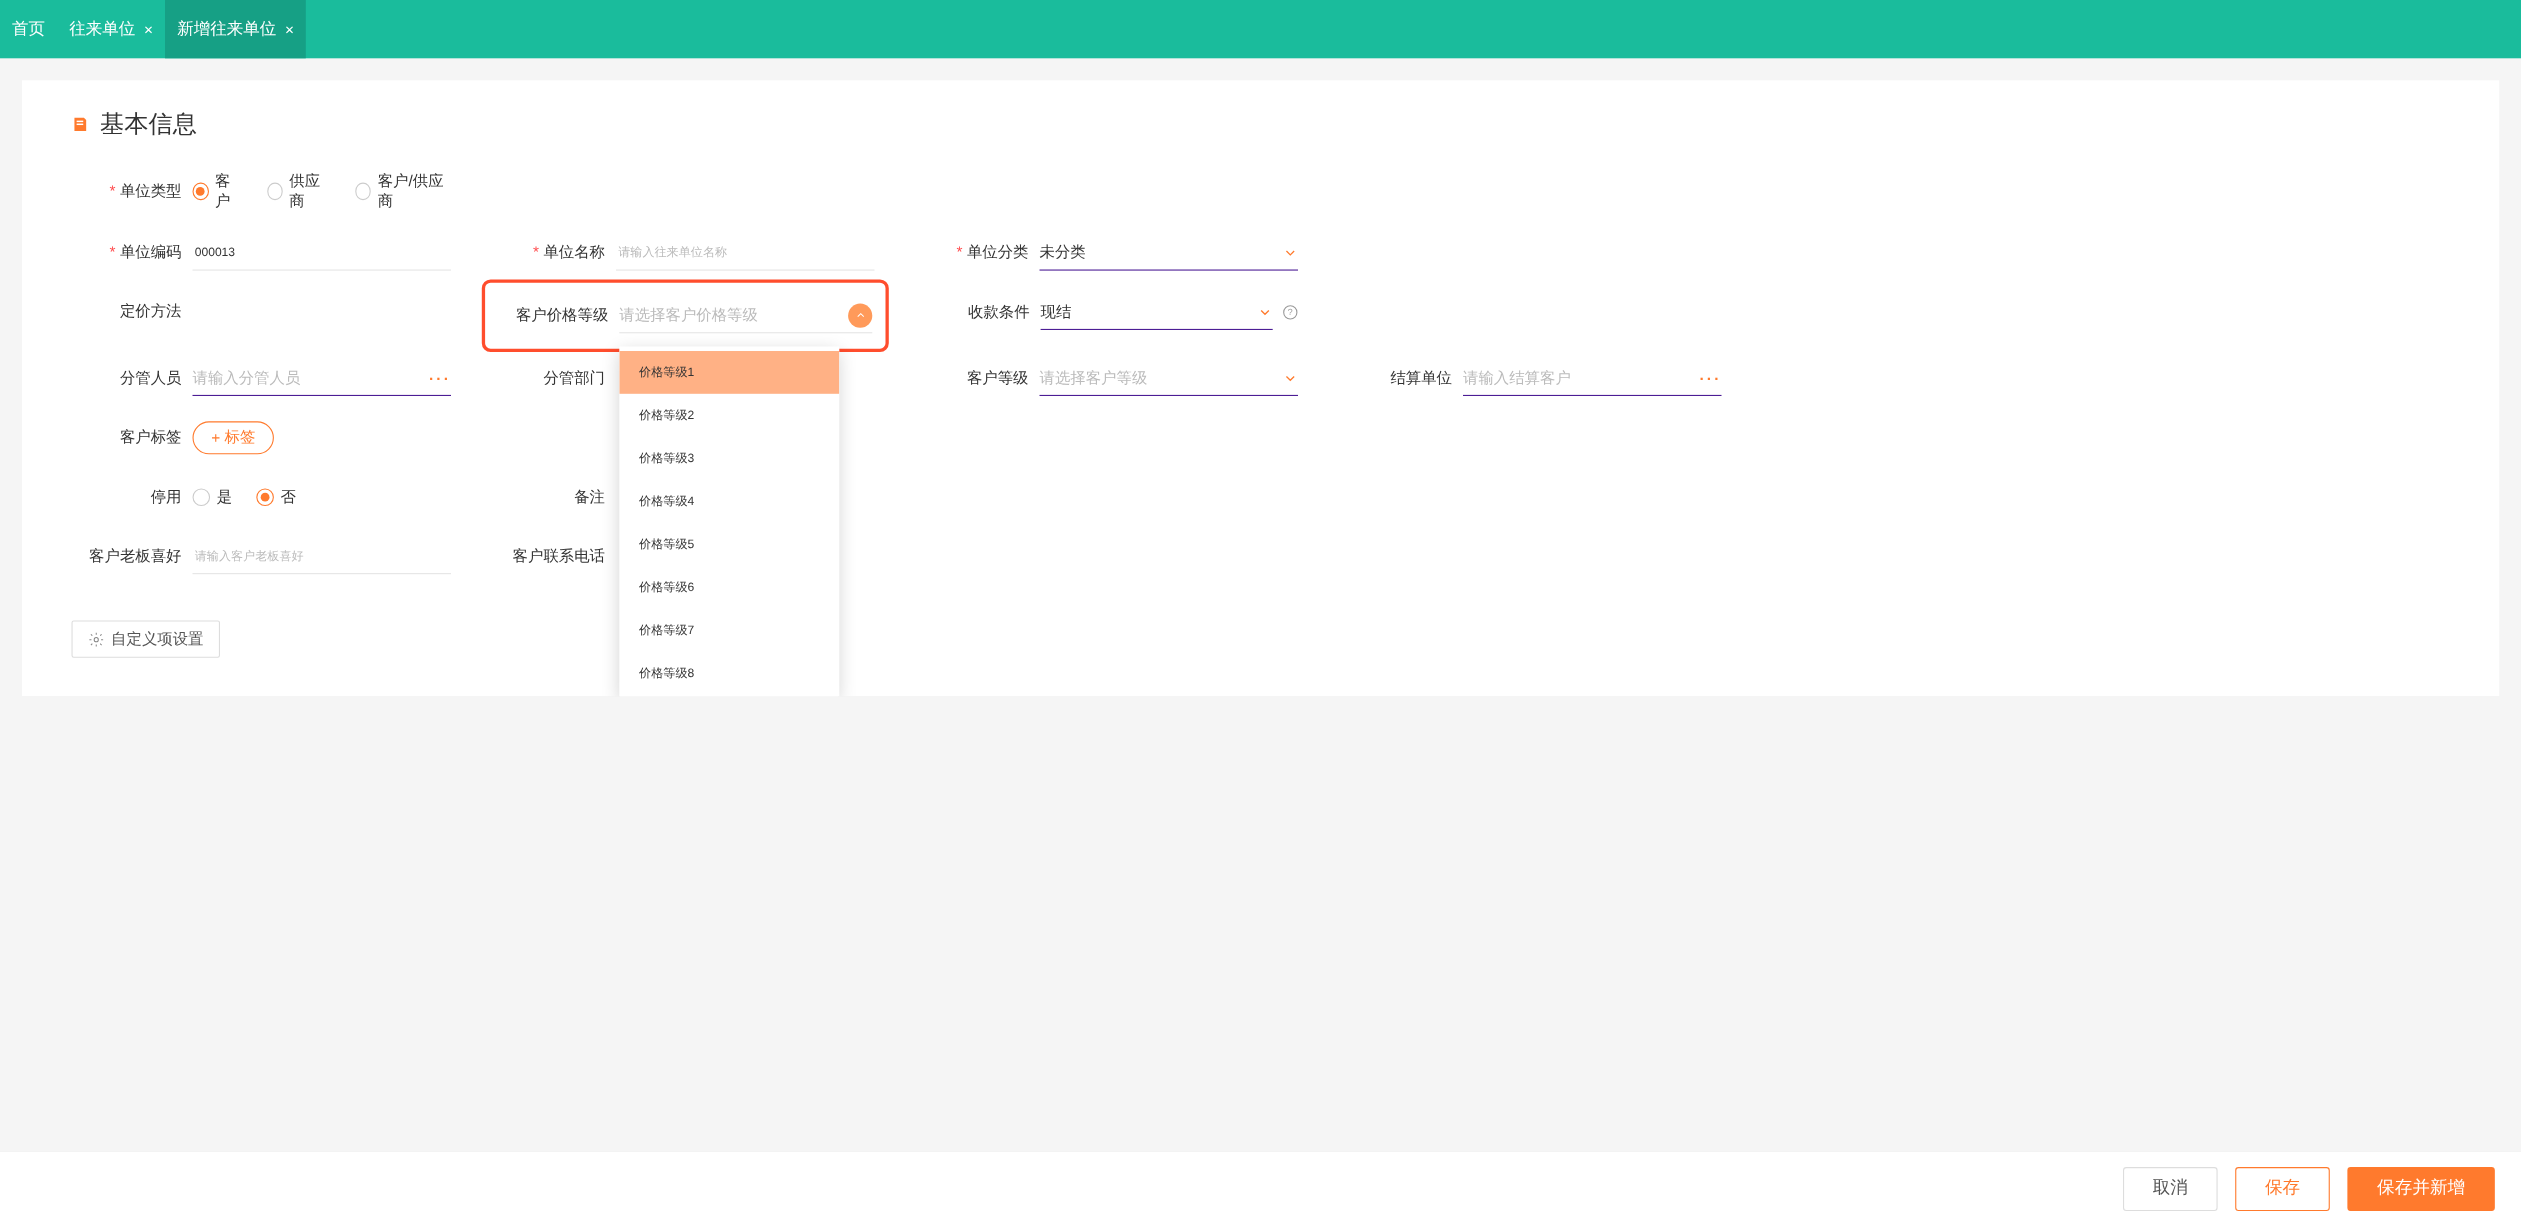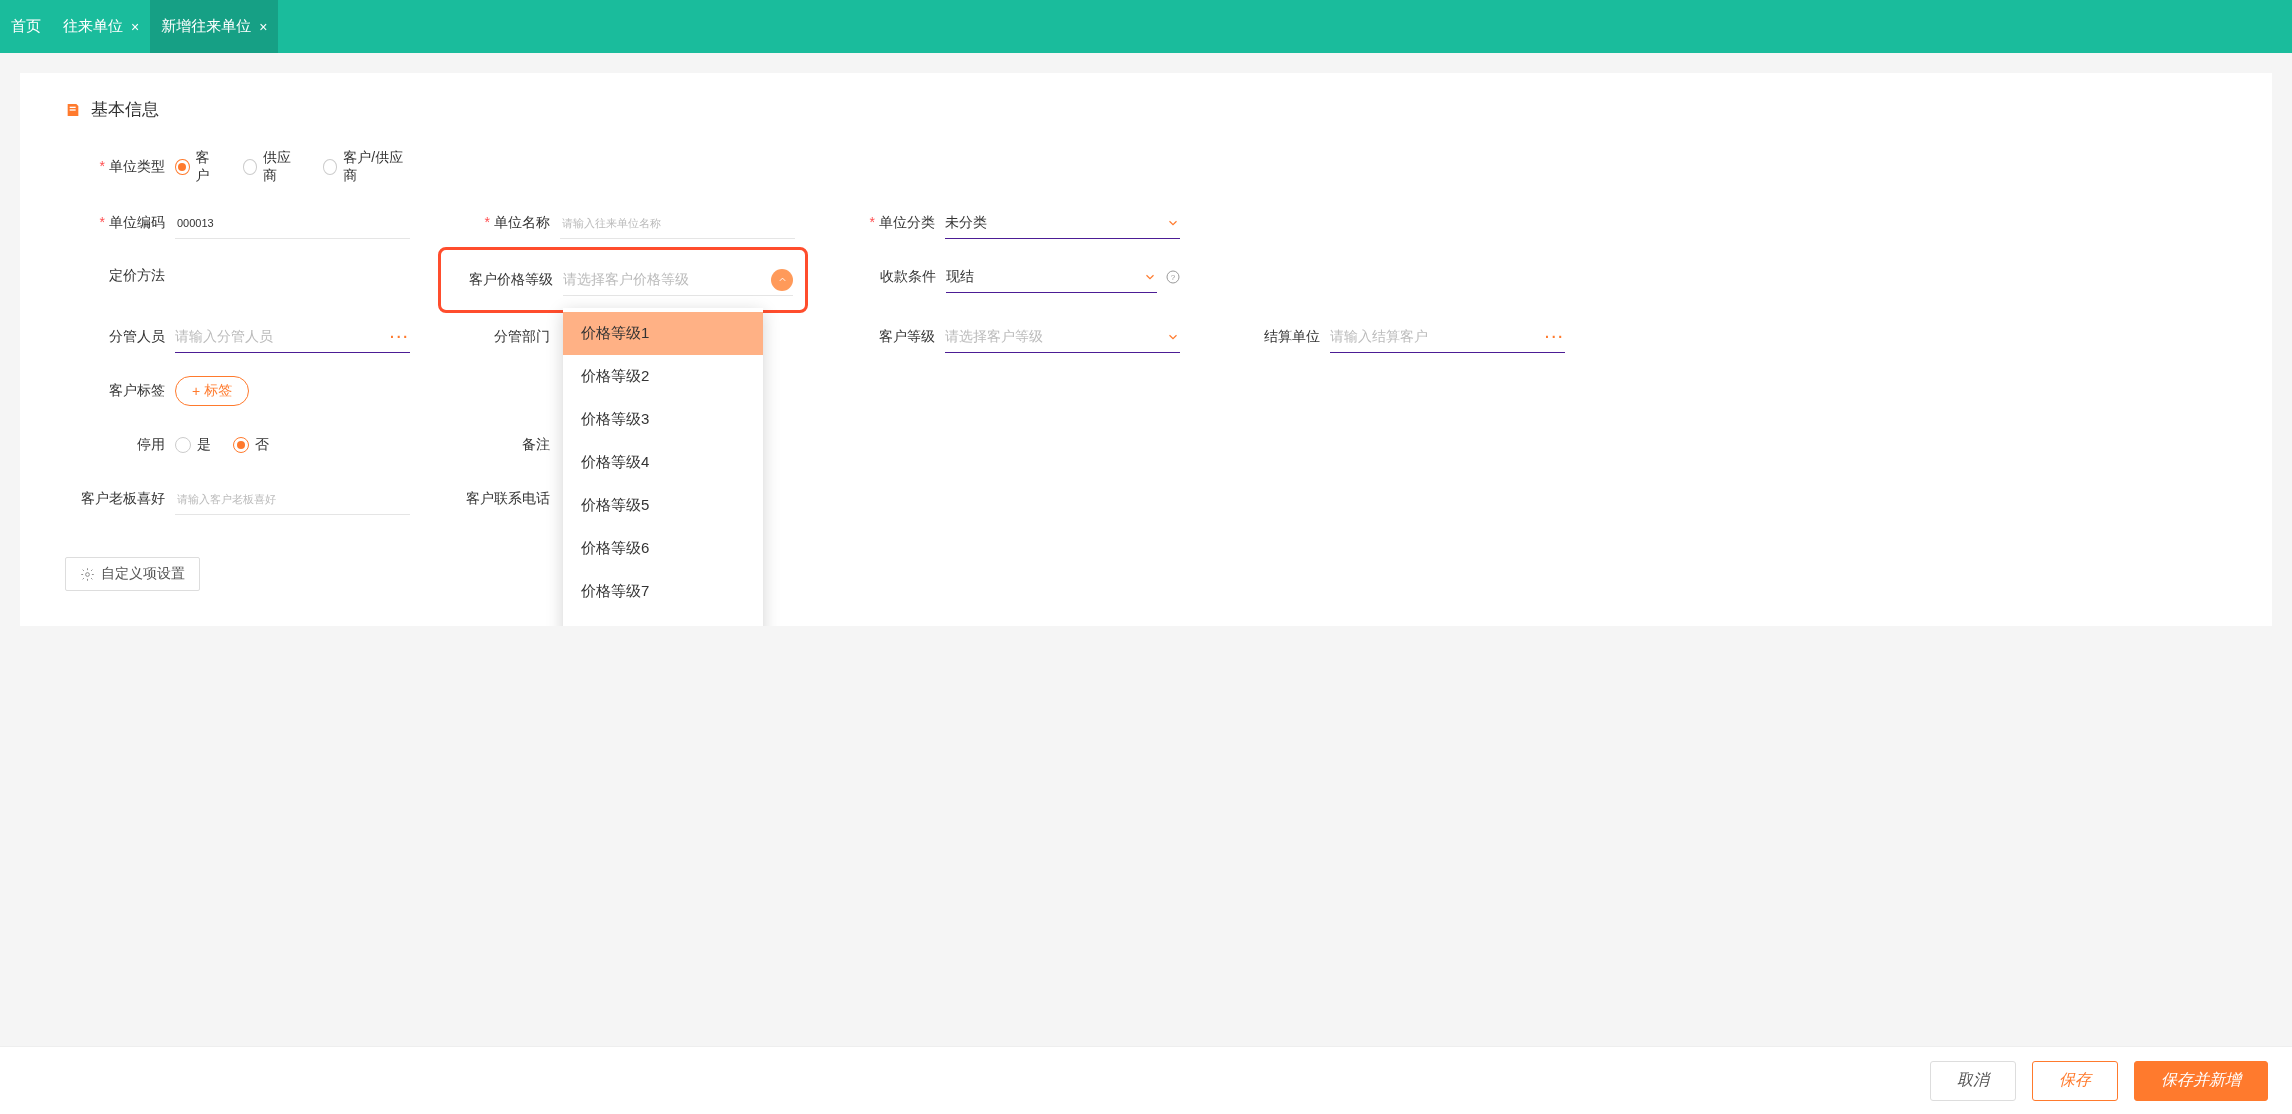--- a/index.html
+++ b/index.html
@@ -6,21 +6,21 @@
     body { background: #f5f5f5; font-size: 14px; color: #333; }
     
     
     .tab-bar { background: #1abc9c; height: 53px; display: flex; align-items: stretch; }
     .tab { display: flex; align-items: center; padding: 0 11px; color: #fff; font-size: 15px; cursor: pointer; position: relative; }
     .tab.active { background: #16a085; }
     .tab .close-x { margin-left: 8px; font-size: 14px; }
     
     
     .card { background: #fff; margin: 20px 20px 0 20px; padding: 25px 45px 35px 45px; }
-    .section-title { display: flex; align-items: center; font-size: 17px; color: #333; margin-bottom: 28px; }
+    .section-title { display: flex; align-items: center; font-size: 22px; color: #333; margin-bottom: 28px; }
     .section-icon { width: 16px; height: 16px; margin-right: 10px; fill: #ff7a2d; }
     
     .form-grid { display: flex; flex-direction: column; gap: 22px; }
     .form-row { display: flex; gap: 40px; align-items: flex-start; flex-wrap: wrap; }
     .form-item { display: flex; align-items: center; min-height: 32px; }
     .form-item.col1 { width: 345px; }
     .form-item.col2 { width: 345px; }
     .form-item.col3 { width: 345px; }
     .form-item.col4 { width: 345px; }
     
@@ -55,35 +55,35 @@
     
     
     .select-open { display:flex; align-items:center; justify-content:space-between; height:32px; border-bottom:1px solid #e5e5e5; }
     .caret-circle { width:22px; height:22px; border-radius:50%; background:#ff9a5a; display:flex; align-items:center; justify-content:center; }
     .caret-circle svg{ width:11px;height:11px; }
     .caret-circle path{ stroke:#fff; stroke-width:2; fill:none; }
     
     
     .dropdown-panel { position:absolute; top:44px; left:0; width:200px; background:#fff; box-shadow:0 4px 16px rgba(0,0,0,.18); z-index:100; padding: 4px 0; }
     .dd-scroll { max-height:340px; overflow-y:auto; }
-    .dd-item { padding: 12px 18px; font-size:15px; cursor:pointer; }
+    .dd-item { padding: 12px 18px; font-size:11px; cursor:pointer; }
     .dd-item.hovered { background:#ffb185; }
     .dd-scroll::-webkit-scrollbar{width:8px;}
     .dd-scroll::-webkit-scrollbar-thumb{background:#c7c7c7;border-radius:4px;}
     .dd-scroll::-webkit-scrollbar-track{background:#f0f0f0;}
     
     
     .tag-btn { display:inline-flex; align-items:center; height:30px; padding:0 16px; border:1px solid #ff7a2d; color:#ff7a2d; border-radius:15px; background:#fff; cursor:pointer; font-size:14px; gap:4px;}
     
     
     .custom-btn { display:inline-flex; align-items:center; height:34px; padding:0 14px; border:1px solid #ddd; background:#fff; cursor:pointer; font-size:14px; color:#555; gap:6px; border-radius:2px; }
     .gear-ic { width:15px;height:15px; }
     
     
-    .footer { position:fixed; bottom:0; left:0; right:0; background:#fff; border-top:1px solid #eee; height:68px; display:flex; justify-content:flex-end; align-items:center; padding:0 24px; gap:16px;font-style:italic; }
+    .footer { position:fixed; bottom:0; left:0; right:0; background:#fff; border-top:1px solid #eee; height:68px; display:flex; justify-content:flex-end; align-items:center; padding:0 24px; gap:16px; }
     .btn { height:40px; padding:0 26px; border-radius:3px; font-size:16px; cursor:pointer; display:flex; align-items:center; justify-content:center; }
     .btn-default { background:#fff; border:1px solid #ddd; color:#555; }
     .btn-outline { background:#fff; border:1px solid #ff7a2d; color:#ff7a2d; }
     .btn-primary { background:#ff7a2d; border:1px solid #ff7a2d; color:#fff; }
     
     
     .custom-row { margin-top: 20px; }
     .row-2-wrap { display:flex; gap:40px; align-items:flex-start; }
   </style>
 </head>

